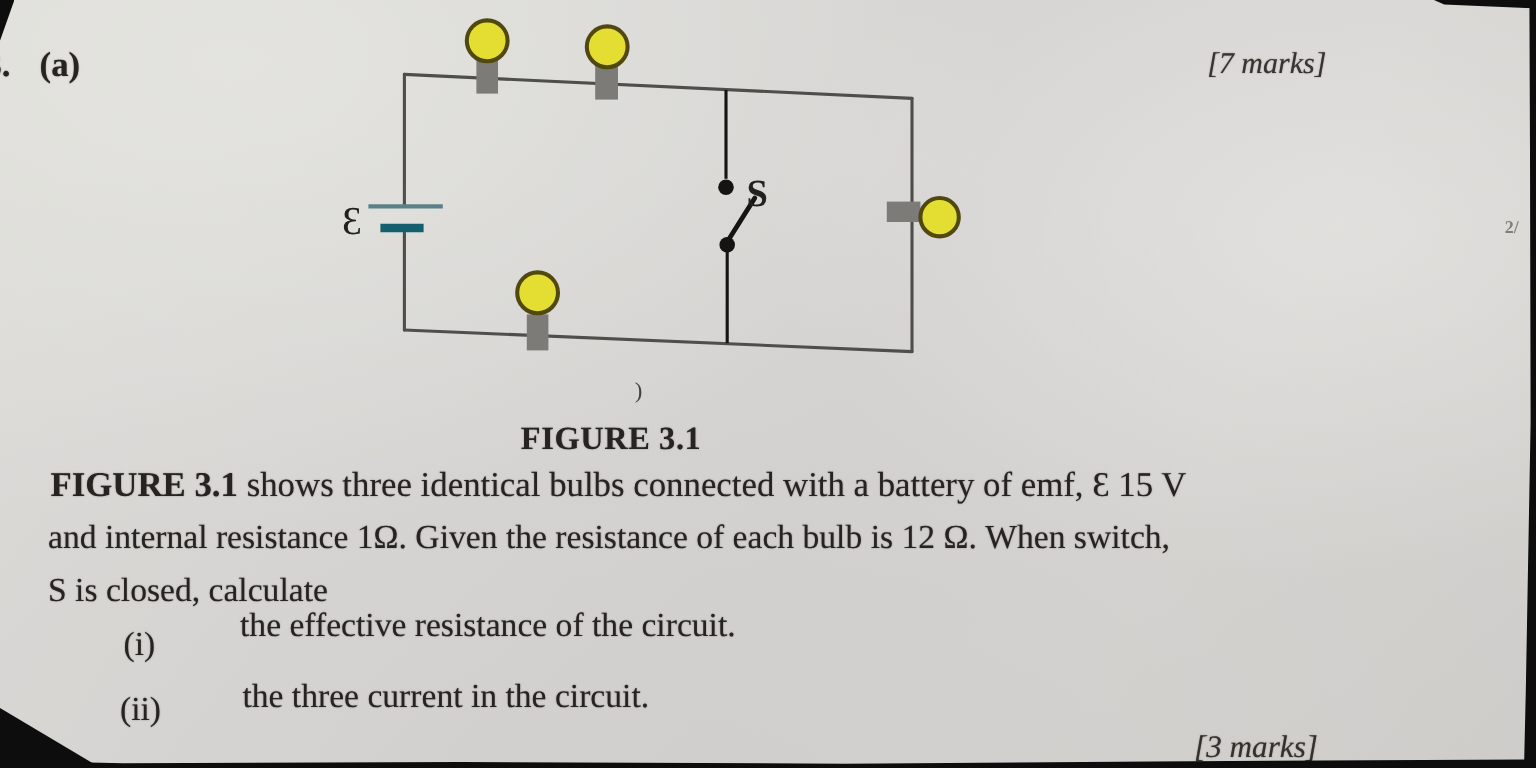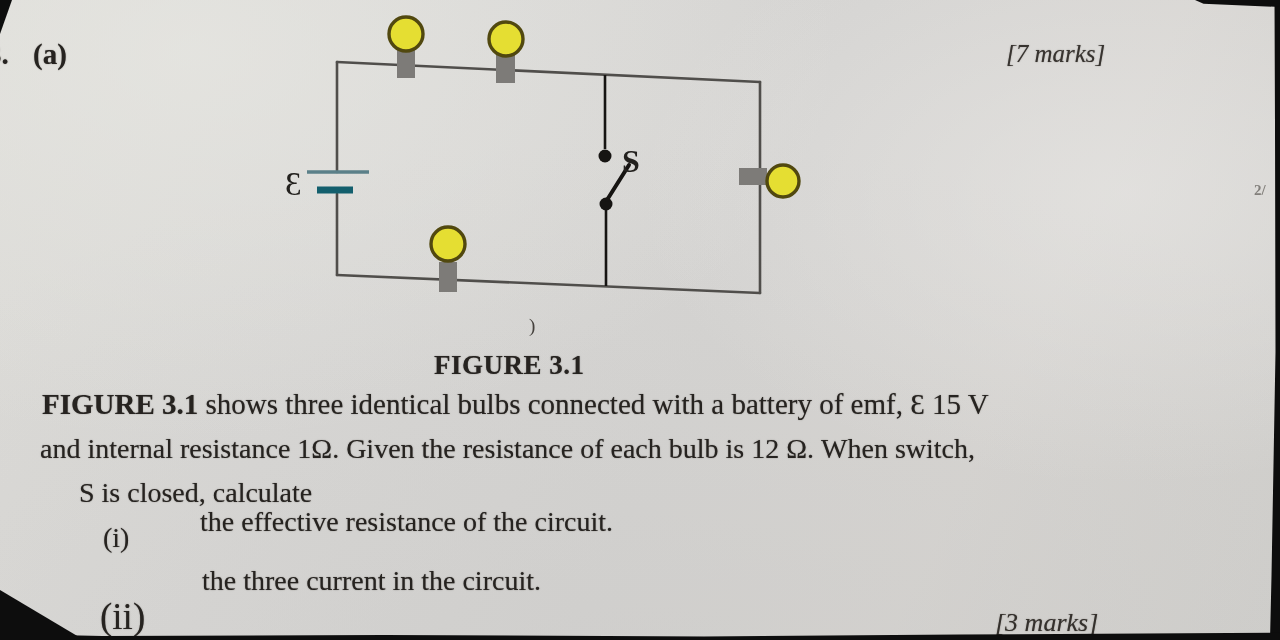--- a/index.html
+++ b/index.html
@@ -15,24 +15,24 @@
       linear-gradient(115deg, #dcdbd7 0%, #d8d7d5 30%, #d5d4d2 55%, #d7d5d2 75%, #cfcecb 100%);
   }
   .txt { position:absolute; white-space:nowrap; text-shadow:0 0 1.2px rgba(38,33,28,.55); }
   .qnum      { left:-13px; top:38px;  font-size:29px; font-weight:bold; }
   .part      { left:33px;  top:38px;  font-size:29px; font-weight:bold; }
   .marks-top { left:1006px; top:40px; font-size:25px; font-weight:normal; font-style:italic; color:#37332f; }
   .caption   { left:434px; top:350px; font-size:27px; font-weight:bold; letter-spacing:.5px; }
   .line1     { left:42px;  top:388px; font-size:29px; }
   .line1 .b  { font-weight:bold; }
   .line2     { left:40px;  top:433px; font-size:28px; }
-  .line3     { left:40px;  top:477px; font-size:28px;margin-left:39px; }
+  .line3     { left:40px;  top:477px; font-size:28px; }
   .item1-label { left:103px; top:522px; font-size:28px; }
   .item1-text  { left:200px; top:506px; font-size:28px; }
-  .item2-label { left:100px; top:595px; font-size:37px; }
+  .item2-label { left:100px; top:576px; font-size:28px; }
   .item2-text  { left:202px; top:565px; font-size:28px; }
   .marks-bottom { left:995px; top:608px; font-size:26px; font-weight:normal; font-style:italic; color:#34302c; }
   .page-indicator { left:1254px; top:182px; font-size:15px; font-weight:bold; color:#827f7b; text-shadow:none; }
   .circuit { position:absolute; left:280px; top:10px; font-family:"Liberation Serif","DejaVu Serif",serif; }
   .edge { position:absolute; background:#0d0d0d; }
   .edge-right  { right:0; top:0; width:10px; height:640px;
                  clip-path:polygon(45% 0,100% 0,100% 100%,0 100%,15% 90%,55% 55%,50% 20%); }
   .edge-bottom { left:0; bottom:0; width:1280px; height:9px;
                  clip-path:polygon(0 30%,8% 55%,30% 45%,55% 60%,75% 40%,100% 20%,100% 100%,0 100%); }
   .corner-bl { left:0; bottom:0; width:84px; height:50px; clip-path:polygon(0 0,100% 100%,0 100%); }

